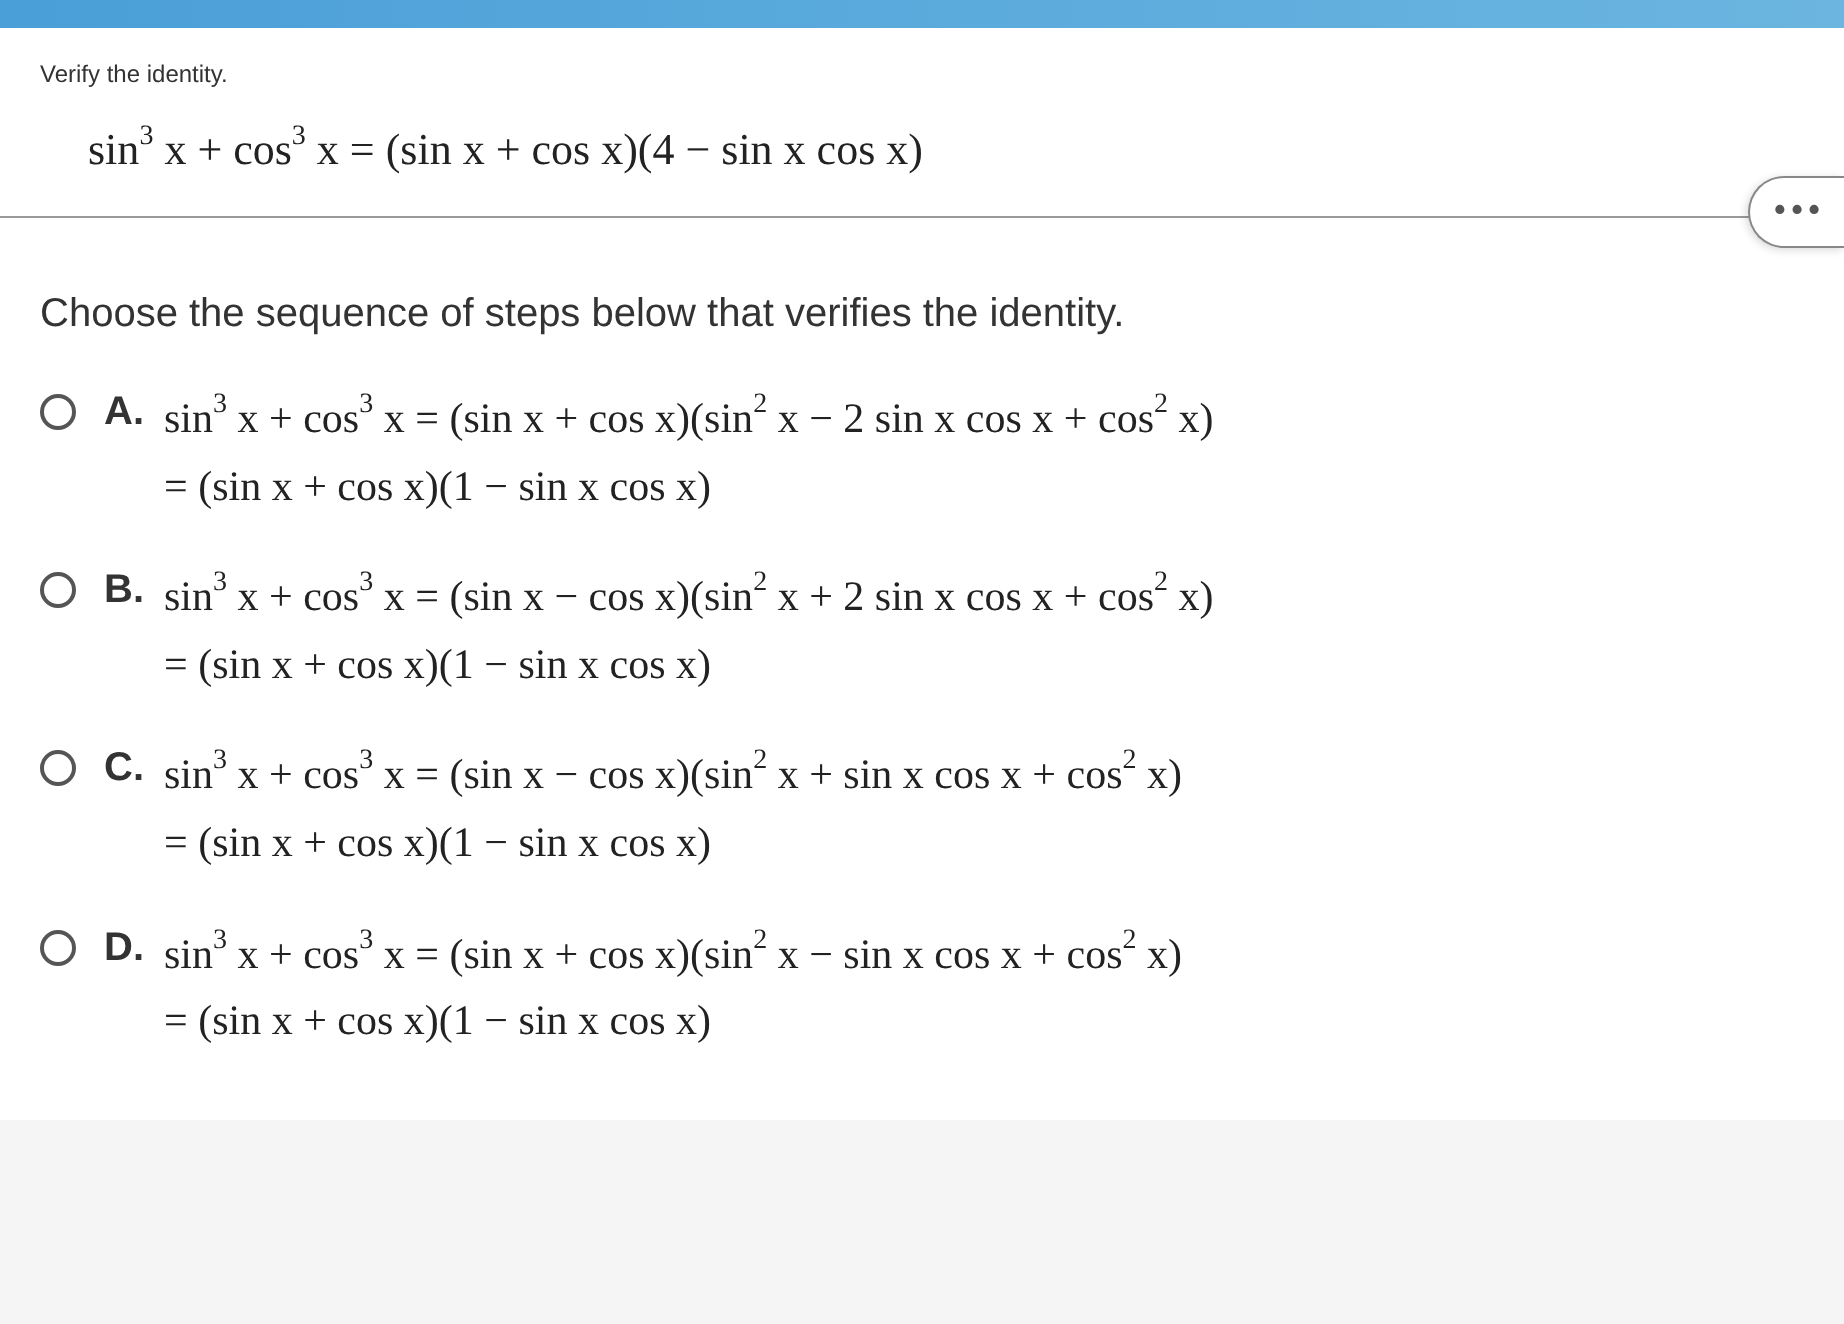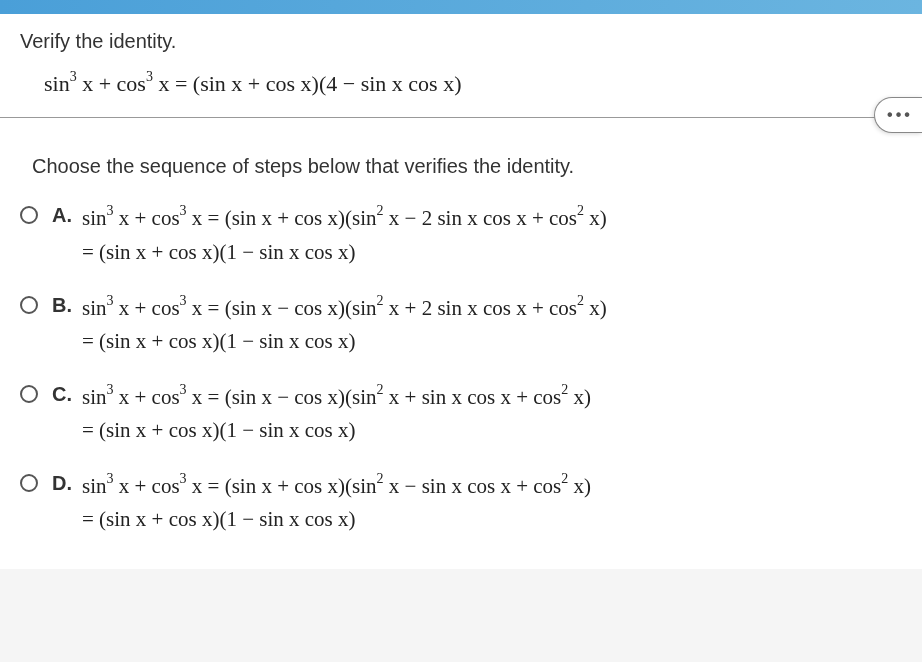--- a/index.html
+++ b/index.html
@@ -22,21 +22,21 @@
     }
     .container {
       background: #ffffff;
       padding: 0;
       position: relative;
     }
     .question-section {
       padding: 16px 20px 20px 20px;
     }
     .prompt-text {
-      font-size: 20px;
+      font-size: 12px;
       color: #333;
       margin-bottom: 18px;
     }
     .identity-equation {
       font-size: 22px;
       color: #222;
       padding-left: 24px;
       font-family: "Times New Roman", serif;
       white-space: nowrap;
     }
@@ -79,21 +79,20 @@
       line-height: 1;
       padding-left: 3px;
     }
     .choices-section {
       padding: 10px 20px 10px 20px;
     }
     .choose-text {
       font-size: 20px;
       color: #333;
       margin-bottom: 24px;
-      margin-left: 12px;
     }
     .choice-row {
       display: flex;
       align-items: flex-start;
       margin-bottom: 22px;
     }
     .radio-wrapper {
       width: 32px;
       padding-top: 4px;
       flex-shrink: 0;

